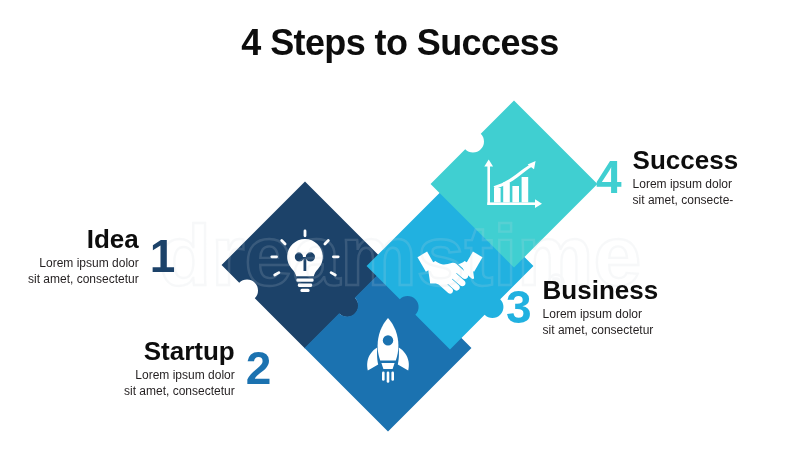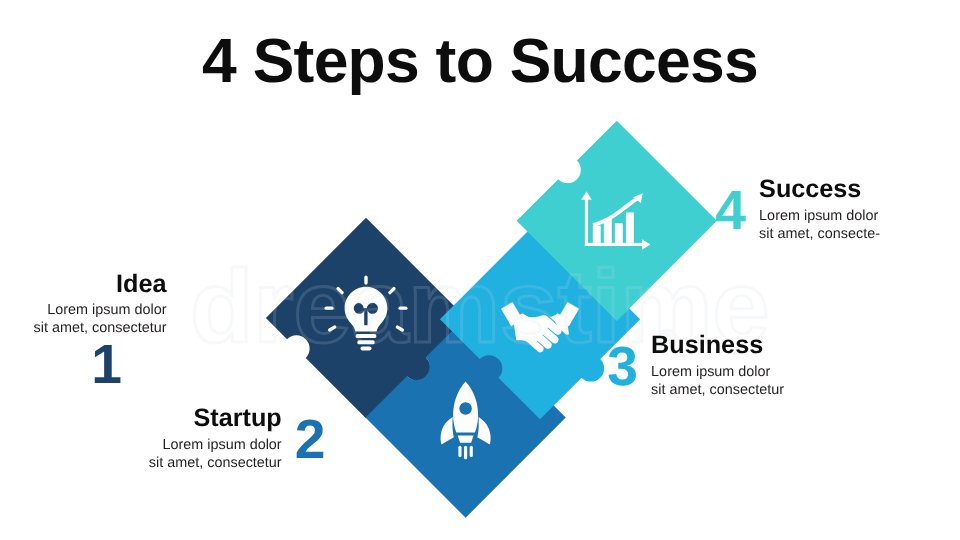--- a/index.html
+++ b/index.html
@@ -22,21 +22,21 @@
     background: #ffffff;
   }
 
   
   #title {
     position: absolute;
     top: 22px;
     left: 0;
     width: 800px;
     text-align: center;
-    font-size: 52px;
+    font-size: 36px;
     font-weight: bold;
     letter-spacing: -0.6px;
     color: #0d0d0d;
     line-height: 1.15;
     white-space: nowrap;
   }
 
   
   #diagram {
     position: absolute;
@@ -52,45 +52,45 @@
     display: flex;
     align-items: center;
   }
   .label-text-left {
     text-align: right;
   }
   .label-text-right {
     text-align: left;
   }
   .label-title {
-    font-size: 21px;
+    font-size: 26px;
     font-weight: bold;
     color: #0d0d0d;
     line-height: 1.12;
     white-space: nowrap;
+    text-align: right;
   }
   .label-desc {
     font-size: 12px;
     font-weight: normal;
     color: #231f20;
     line-height: 1.33;
     white-space: nowrap;
     margin-top: 2px;
   }
   .label-num {
     font-size: 46px;
     font-weight: bold;
     line-height: 0.92;
   }
 
   
   #label-1 {
     left: 28px;
     top: 225px;
-    flex-direction: column;
   }
   #label-1 .label-num {
     margin-left: 11px;
     color: #1c4269;
   }
 
   
   #label-2 {
     left: 112px;
     top: 337px;

